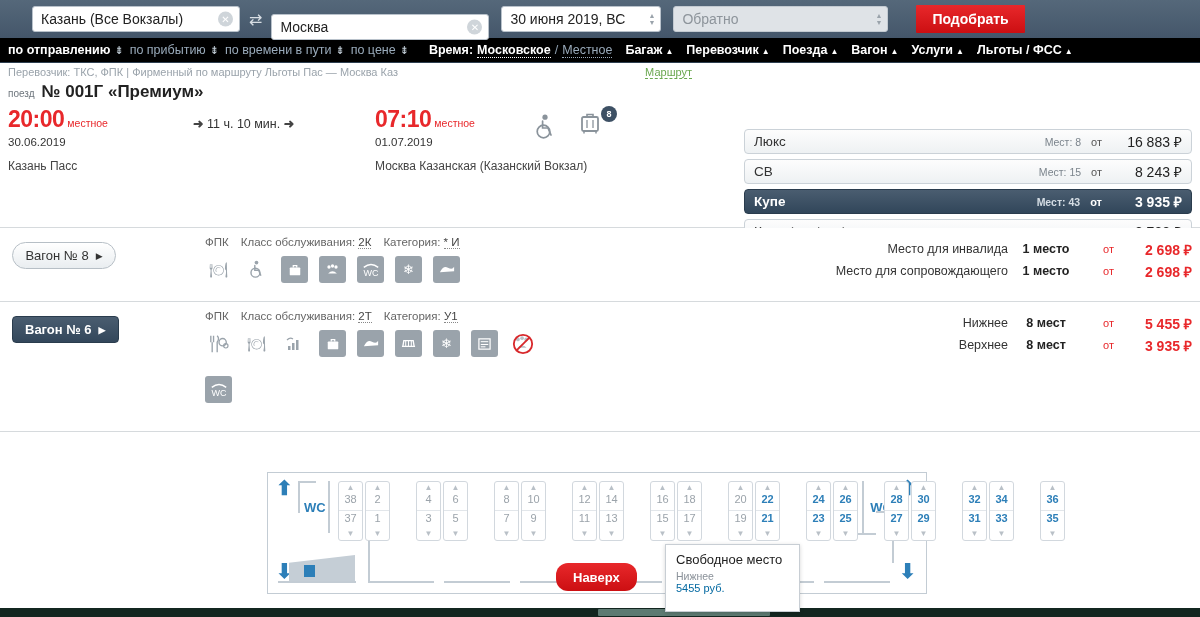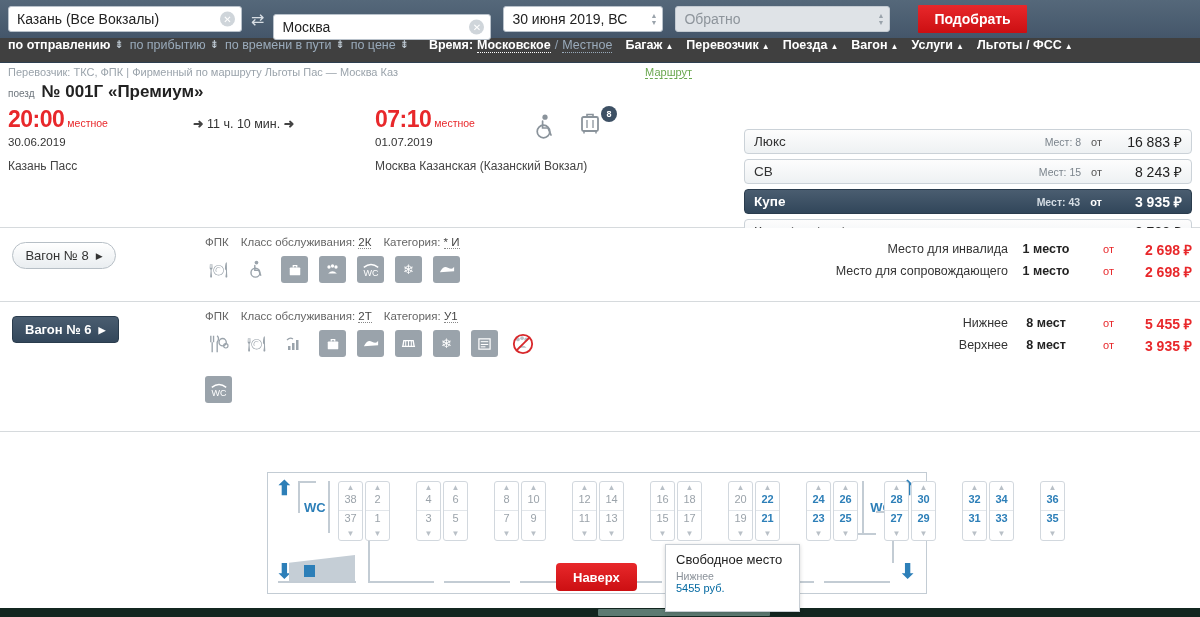--- a/index.html
+++ b/index.html
@@ -15,21 +15,21 @@
   .searchbar {
     height:38px; background:#4c5f70;
     background:linear-gradient(#55687a,#44566a);
     display:flex; align-items:center; padding:0 8px; gap:6px;
   }
   .field {
     position:relative; height:26px; background:#fff; border:1px solid #b9c2cb;
     border-radius:3px; display:flex; align-items:center;
     padding:0 26px 0 8px; font-size:14px; color:#222;
   }
-  .field.from { width:234px; }
+  .field.from { width:208px;margin-left:24px; }
   .field.to   { width:218px;margin-top:16px; }
   .field.date { width:160px; padding-right:8px; }
   .field.back { width:215px; background:#dfe3e7; color:#8d949b; border-color:#c3cad1; }
   .clear-x {
     position:absolute; right:6px; top:50%; transform:translateY(-50%);
     width:15px; height:15px; border-radius:50%; background:#cfd5da; color:#fff;
     font-size:10px; line-height:15px; text-align:center; cursor:pointer;
     font-family:"Liberation Sans", sans-serif;
   }
   .swap {
@@ -42,21 +42,21 @@
   .spin i { font-style:normal; font-size:7px; line-height:6px; color:#9aa3ab; }
   .btn-red {
     background:linear-gradient(#e8282b,#cc0f12); color:#fff; font-weight:bold;
     border:none; border-radius:1px; font-size:14px; height:28px;
     padding:0 16px; margin-left:22px; cursor:pointer;
     font-family:"Liberation Sans", sans-serif;
   }
 
   
   .sortbar {
-    height:25px; background:#404040; display:flex; align-items:flex-start;
+    height:25px; background:#000000; display:flex; align-items:center;
     padding:0 8px; font-size:12.5px; color:#9aabbb; gap:0px;
     border-bottom:1px solid #2e3f50;
   }
   .sortbar .sort-item { cursor:pointer; margin-right:3px; white-space:nowrap; }
   .sortbar .sort-item.active { color:#fff; font-weight:bold; }
   .sorticon { display:inline-block; color:#c6d2dc; font-size:11px; margin:0 6px 0 1px; }
   .sortbar .lbl { color:#fff; font-weight:bold; margin-left:14px; margin-right:4px; }
   .udot { border-bottom:1px dotted currentColor; }
   .sep { color:#8fa0b0; margin:0 4px; }
   .flt { color:#fff; font-weight:bold; cursor:pointer; margin-left:13px; white-space:nowrap; }
@@ -175,21 +175,21 @@
   }
   .seat {
     font-size:11px; line-height:15px; height:19px; width:100%;
     text-align:center; color:#9ba3aa; cursor:default;
   }
   .seat.up { border-bottom:1px solid #e2e6ea; }
   .seat.free { color:#2d7fb8; font-weight:bold; cursor:pointer; }
 
   .naverh {
     position:absolute; left:556px; top:563px; background:linear-gradient(#e8282b,#cc0f12);
-    color:#fff; font-weight:bold; font-size:13px; border:none; border-radius:4px;
+    color:#fff; font-weight:bold; font-size:13px; border:none; border-radius:12px;
     height:28px; padding:0 17px; cursor:pointer; z-index:20;
     font-family:"Liberation Sans", sans-serif;
   }
   .tooltip {
     position:absolute; left:665px; top:544px; width:135px; height:68px;
     background:#fff; border:1px solid #c8ced4; box-shadow:0 1px 4px rgba(0,0,0,.17);
     padding:7px 10px; z-index:25;
   }
   .tooltip .t1 { font-size:13px; color:#222; }
   .tooltip .t2 { font-size:10.5px; color:#8a9199; margin-top:3px; }

